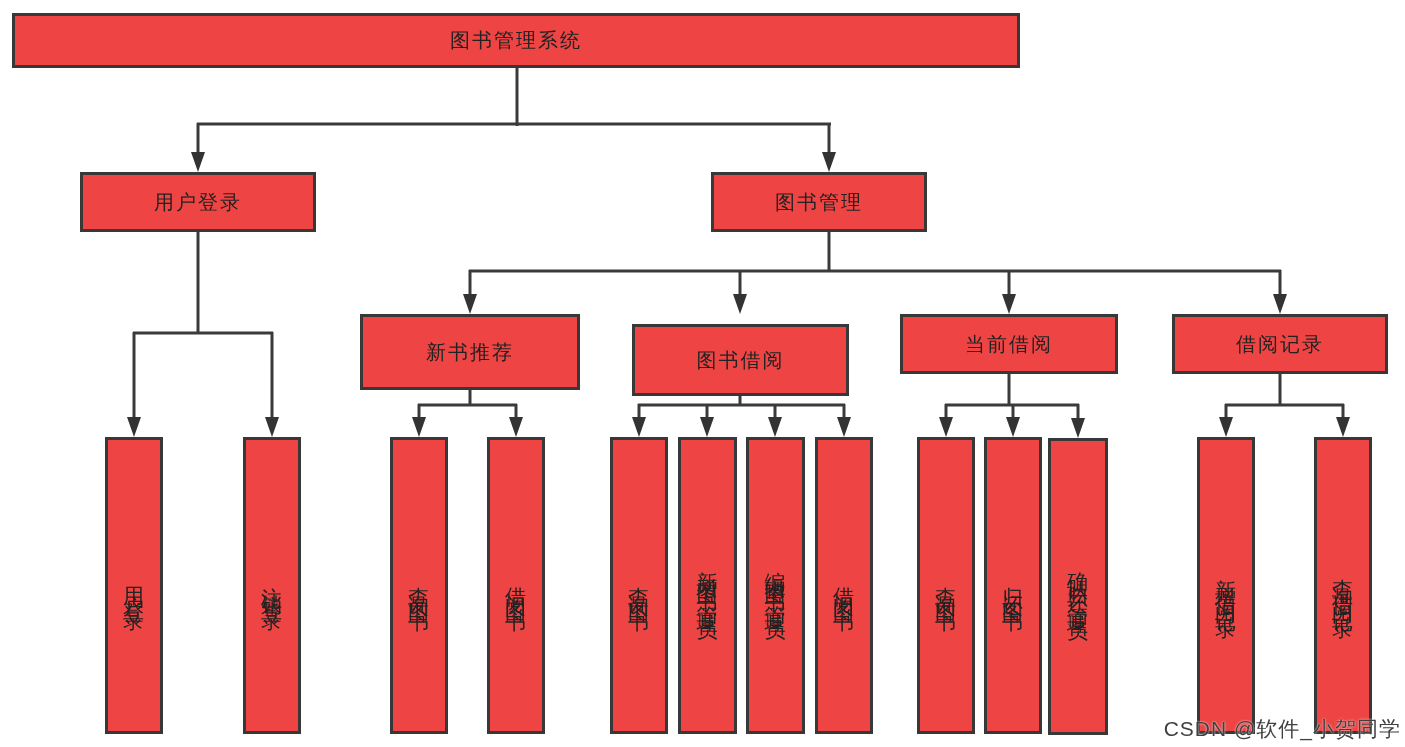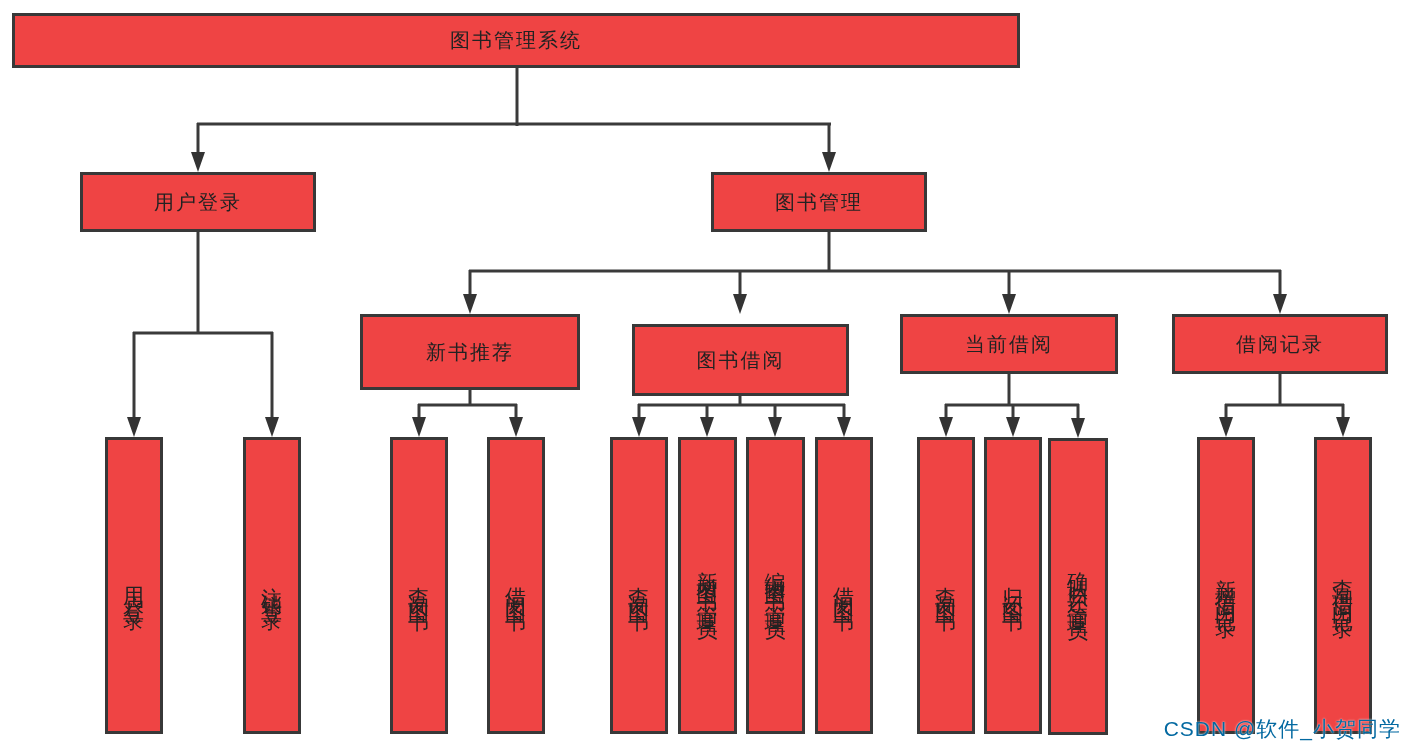--- a/index.html
+++ b/index.html
@@ -47,21 +47,21 @@
     letter-spacing: 8px;
     line-height: 1;
     white-space: nowrap;
   }
   .box-v.dense span { letter-spacing: 7px; }
   .watermark {
     position: absolute;
     right: 4px;
     bottom: 4px;
     font-size: 21px;
-    color: #0369a1;
+    color: #404040;
     letter-spacing: 1px;
     z-index: 3;
     text-shadow: 0 0 2px #ffffff;
     white-space: nowrap;
   }
 </style>
 </head>
 <body>
 
 <div id="stage">

